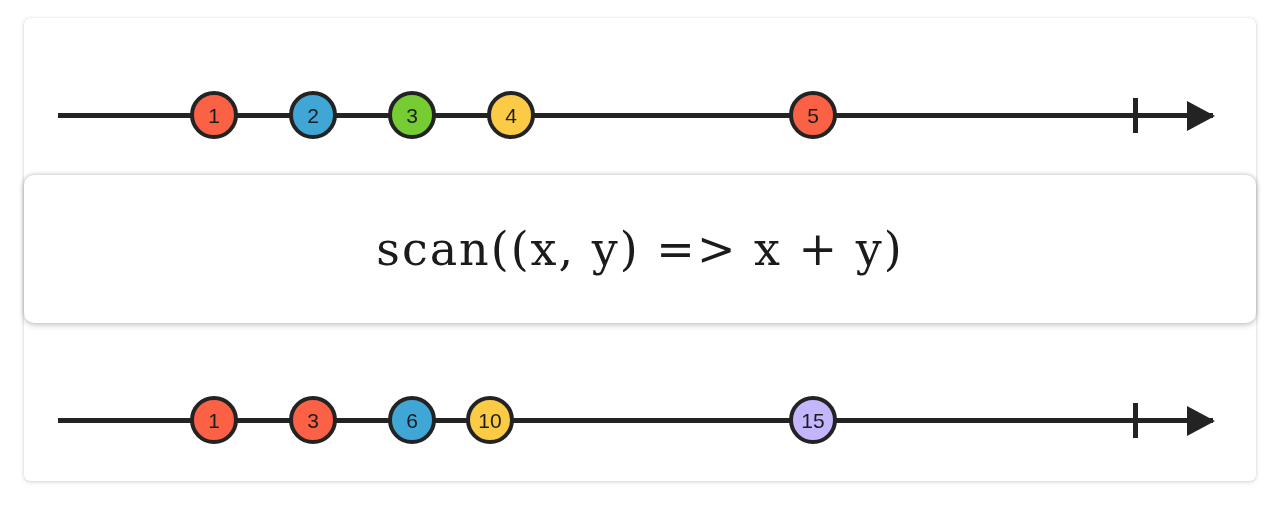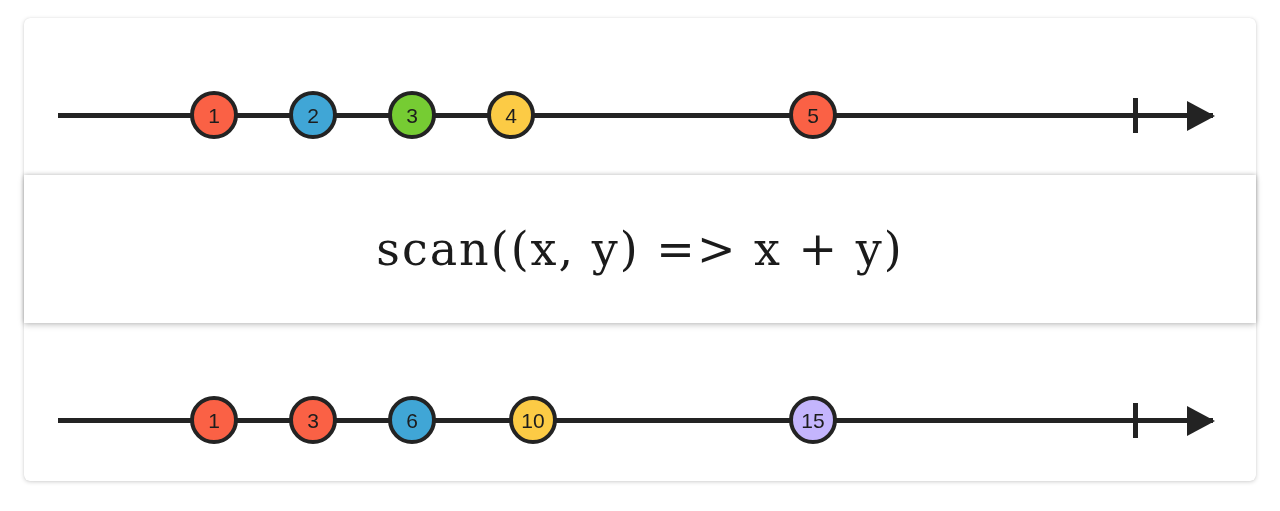--- a/index.html
+++ b/index.html
@@ -90,20 +90,21 @@
     left: 24px;
     top: 175px;
     width: 1232px;
     height: 148px;
     background: #ffffff;
     box-sizing: border-box;
     display: flex;
     align-items: center;
     justify-content: center;
     box-shadow: 0 2px 6px rgba(0,0,0,0.22), 0 -1px 4px rgba(0,0,0,0.14);
+    border-radius: 10px;
   }
   .operator-text {
     font-family: "DejaVu Serif", "Liberation Serif", serif;
     font-size: 46px;
     letter-spacing: 2px;
     color: #1b1b1b;
     white-space: pre;
   }
 </style>
 </head>
@@ -125,21 +126,21 @@
   </div>
 
   <div class="timeline-row output">
     <div class="axis"></div>
     <div class="complete-tick"></div>
     <div class="axis-arrow"></div>
     <div id="output-marbles">
         <div class="marble" style="left: 166px; background: rgb(250, 97, 69);">1</div>
         <div class="marble" style="left: 265px; background: rgb(250, 97, 69);">3</div>
         <div class="marble" style="left: 364px; background: rgb(64, 166, 214);">6</div>
-        <div class="marble" style="left: 485px; background: rgb(252, 203, 69);">10</div>
+        <div class="marble" style="left: 442px; background: rgb(252, 203, 69);">10</div>
         <div class="marble" style="left: 765px; background: #c4b5fd;">15</div>
       </div>
   </div>
 
 </div>
 
 <div class="operator-panel">
   <div class="operator-text">scan((x, y) =&gt; x + y)</div>
 </div>
 

